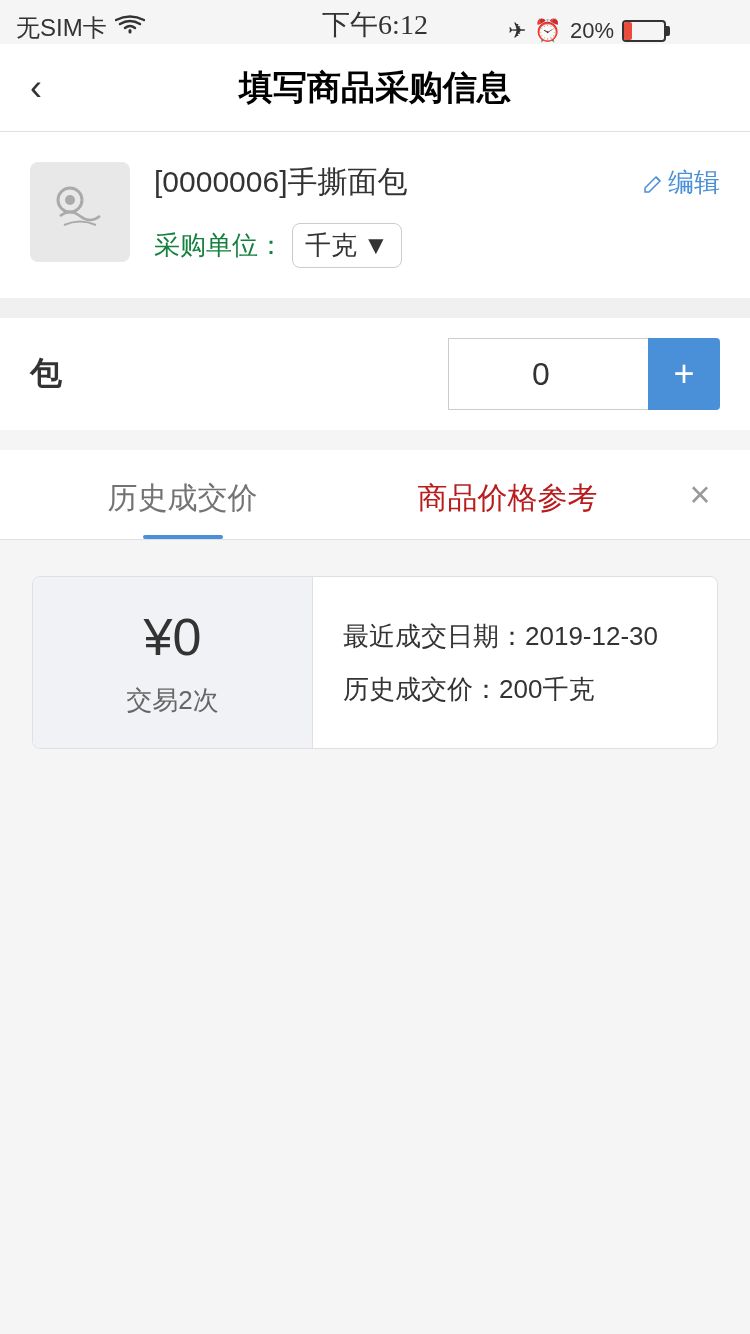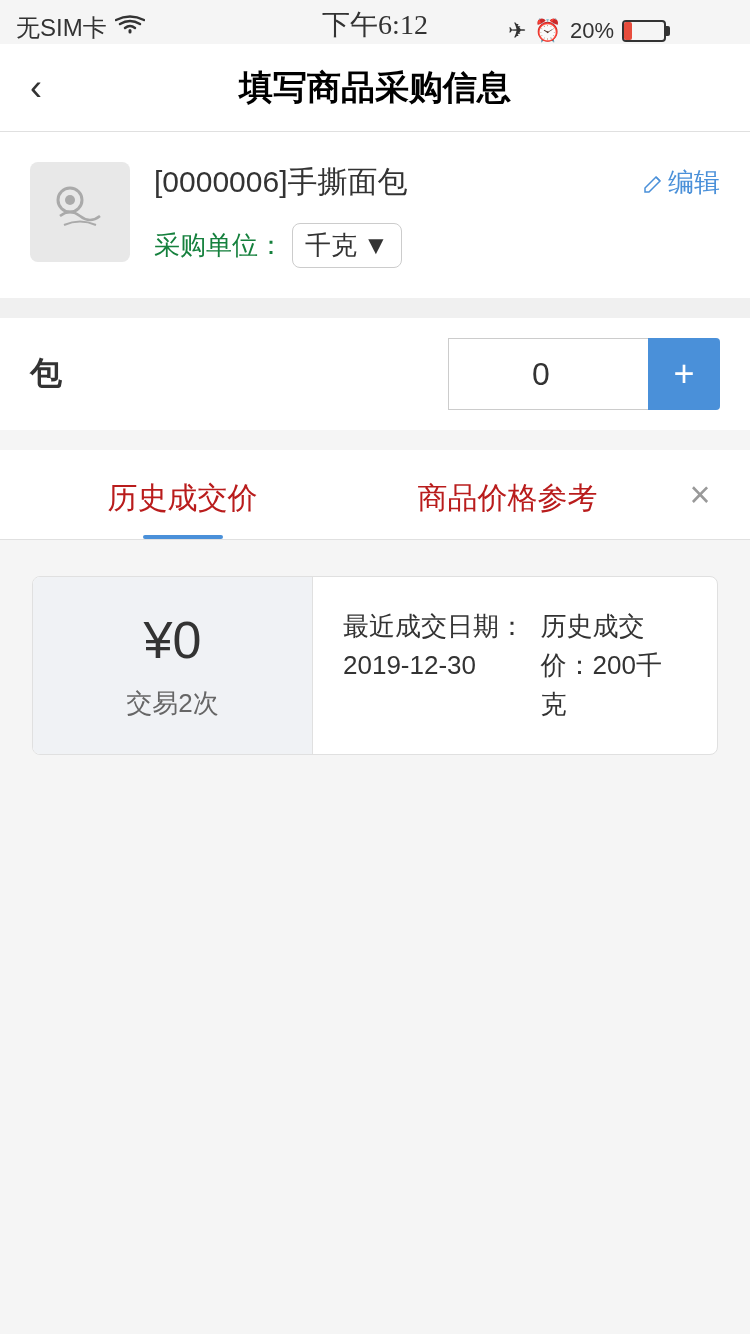--- a/index.html
+++ b/index.html
@@ -261,21 +261,21 @@
     .tab-item {
       flex: 1;
       text-align: center;
       padding: 28px 0 20px;
       font-size: 30px;
       color: #b91c1c;
       cursor: pointer;
       position: relative;
     }
     .tab-item.active {
-      color: #b91c1c;
+      color: #737373;
     }
     .tab-item.active::after {
       content: '';
       position: absolute;
       bottom: 0;
       left: 50%;
       transform: translateX(-50%);
       width: 80px;
       height: 4px;
       background: #4a90d9;
@@ -320,21 +320,21 @@
     }
     .tx-count {
       font-size: 26px;
       color: #666;
       margin-top: 16px;
     }
     .tx-right {
       flex: 1;
       padding: 30px 30px;
       display: flex;
-      flex-direction: row;
+      flex-direction: column;
       justify-content: center;
       gap: 14px;
     }
     .tx-detail {
       font-size: 26px;
       color: #333;
       line-height: 1.5;
     }
   </style>
 </head>

